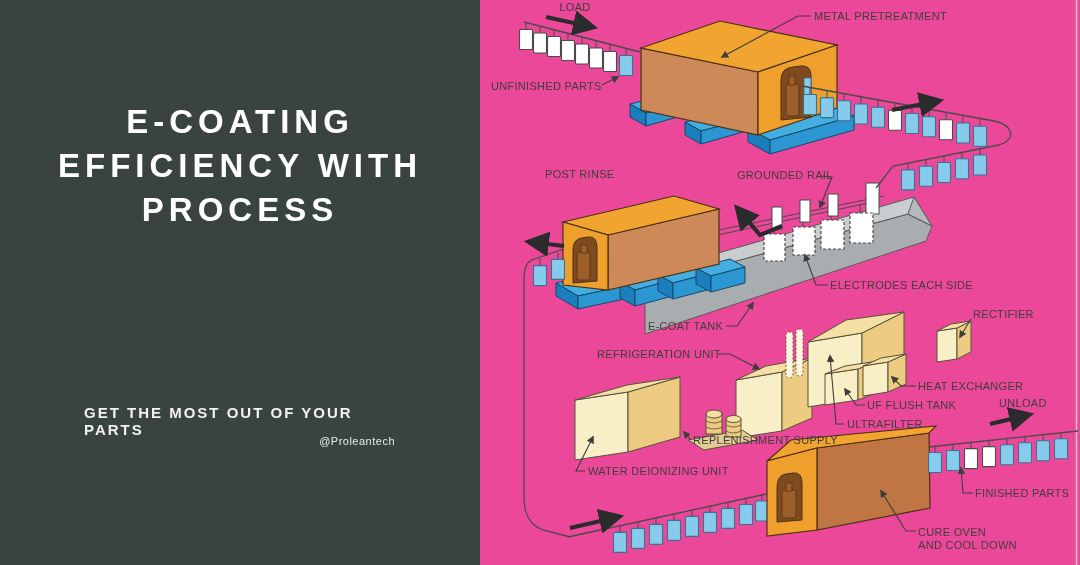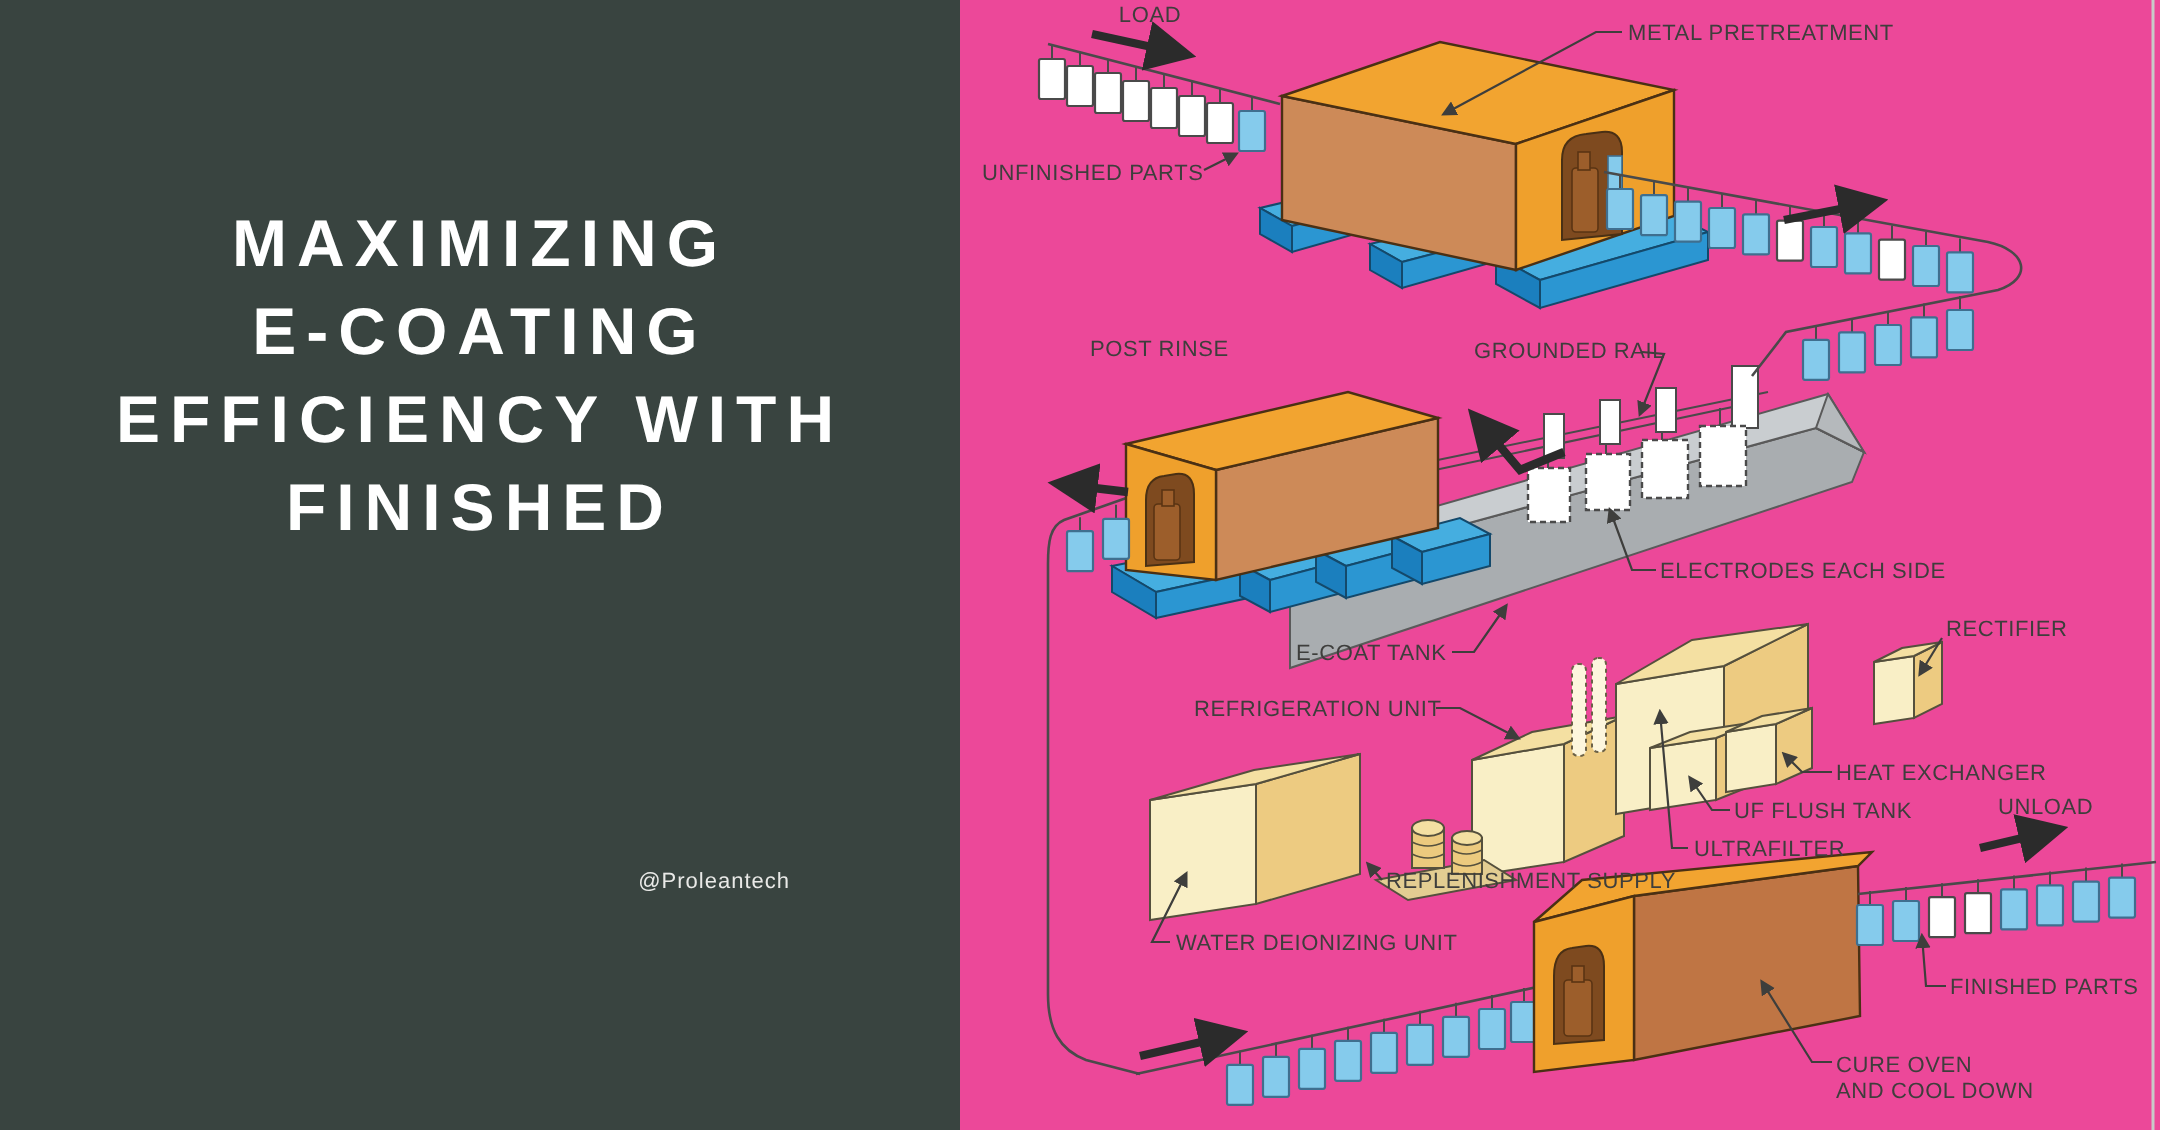--- a/index.html
+++ b/index.html
@@ -40,25 +40,25 @@
   .electrode{fill:#ffffff;stroke:#4a4a4a;stroke-width:1.2;stroke-dasharray:3 2;}
   .rib{fill:#fdf6dd;stroke:#6b6147;stroke-width:1;stroke-dasharray:2 2;}
 </style>
 </head>
 <body>
 
 <div id="stage">
 
   <div class="cover">
     <div class="cover-title">
-      <div>MAXIMIZING</div>
       <div>E-COATING</div>
       <div>EFFICIENCY WITH</div>
-      <div>FINISHED</div>
+      <div>PROCESS</div>
     </div>
+    <div class="cover-sub">GET THE MOST OUT OF YOUR PARTS</div>
     <div class="cover-handle">@Proleantech</div>
   </div>
 
   <div class="diagram">
     <svg width="600" height="565" viewBox="0 0 600 565">
       <defs>
         <marker id="aS" markerWidth="7" markerHeight="7" refX="5.5" refY="3.5" orient="auto">
           <path d="M0,0 L7,3.5 L0,7 Z" fill="#3e3e3c"></path>
         </marker>
         <marker id="aB" markerWidth="6" markerHeight="6" refX="4.5" refY="3" orient="auto">

